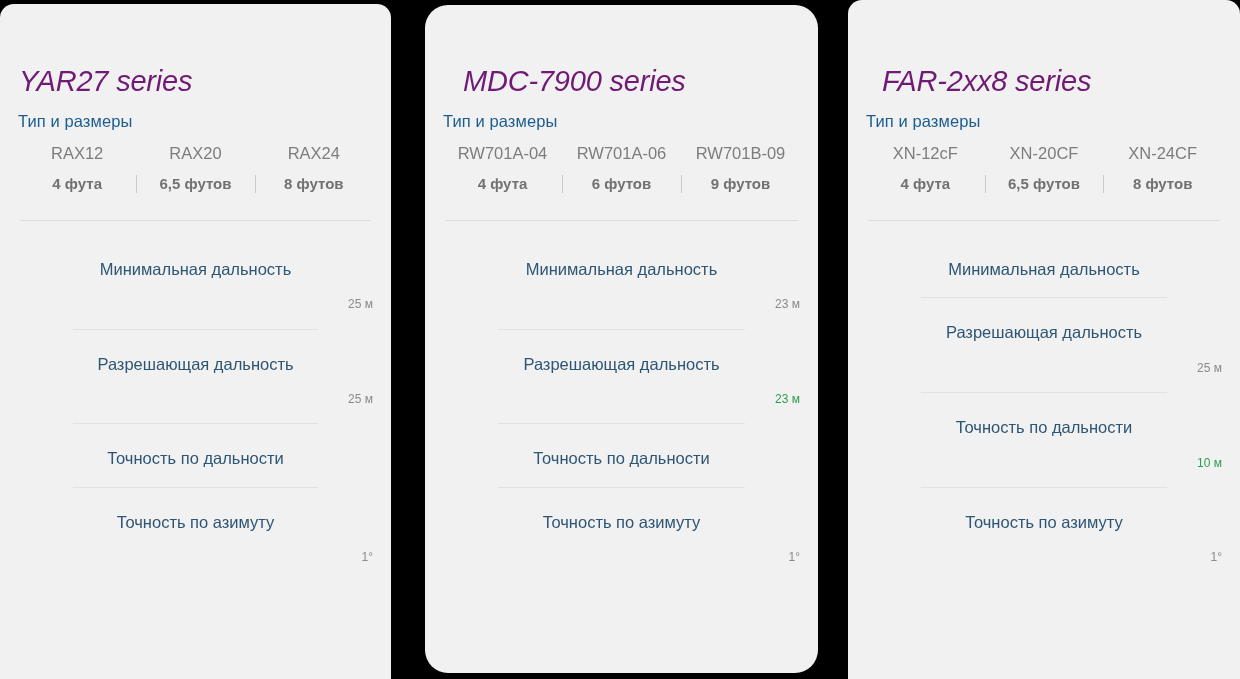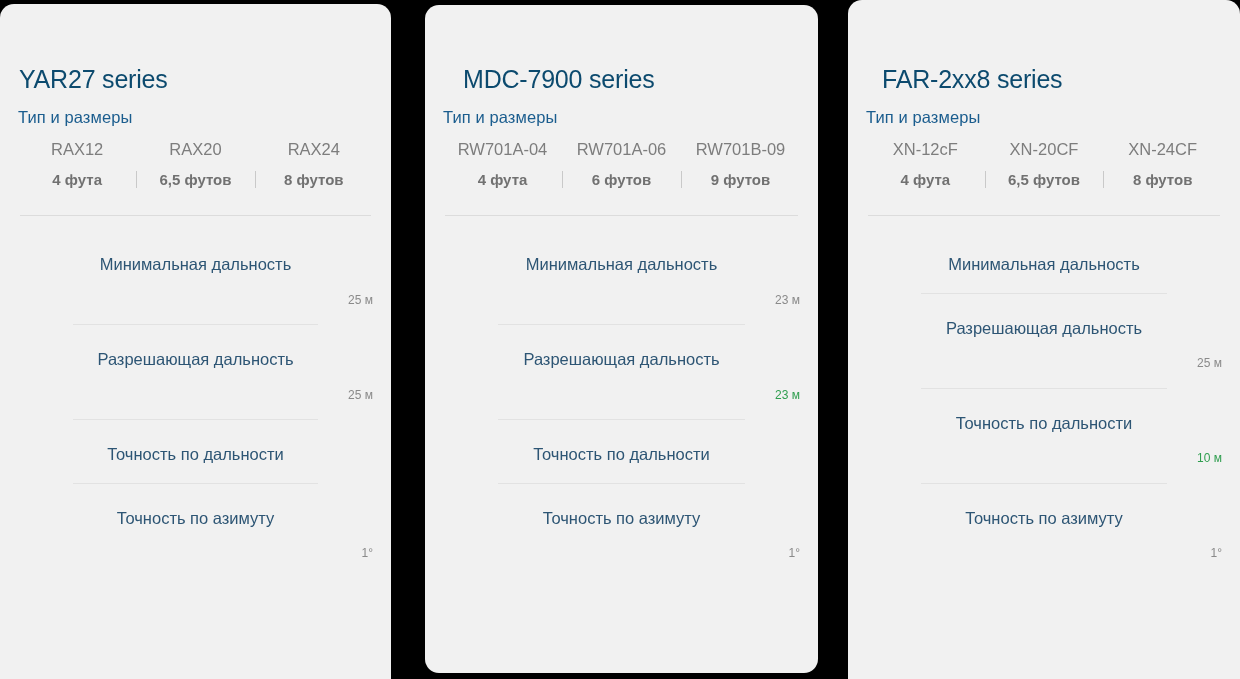--- a/index.html
+++ b/index.html
@@ -12,35 +12,36 @@
   }
   .board {
     position: relative;
     width: 1240px;
     height: 679px;
     background: #000000;
   }
   .card {
     position: absolute;
     background: #f1f1f1;
-    border-radius: 14px;
+    border-radius: 23px;
     padding: 0 18px;
     overflow: hidden;
   }
   .card-1 { left: 0px;   top: 4px; width: 391px; height: 690px; border-radius: 14px 14px 0 0;}
   .card-2 { left: 425px; top: 5px; width: 393px; height: 668px; }
   .card-3 { left: 848px; top: 0px; width: 392px; height: 694px; border-radius: 14px 14px 0 0;}
 
   .card-title {
-    color: #0c4a6e;
-    font-size: 25px;
+    color: #701a75;
+    font-size: 29px;
     font-weight: 400;
     letter-spacing: -0.2px;
     line-height: 1.1;
     white-space: nowrap;
+    font-style: italic;
   }
   .card-1 .card-title { margin-top: 62px; margin-left: 1px; }
   .card-2 .card-title { margin-top: 61px; margin-left: 20px; }
   .card-3 .card-title { margin-top: 66px; margin-left: 16px; }
 
   .type-title {
     color: #1b5d8e;
     font-size: 16.5px;
     text-align: left;
     margin-top: 14px;

